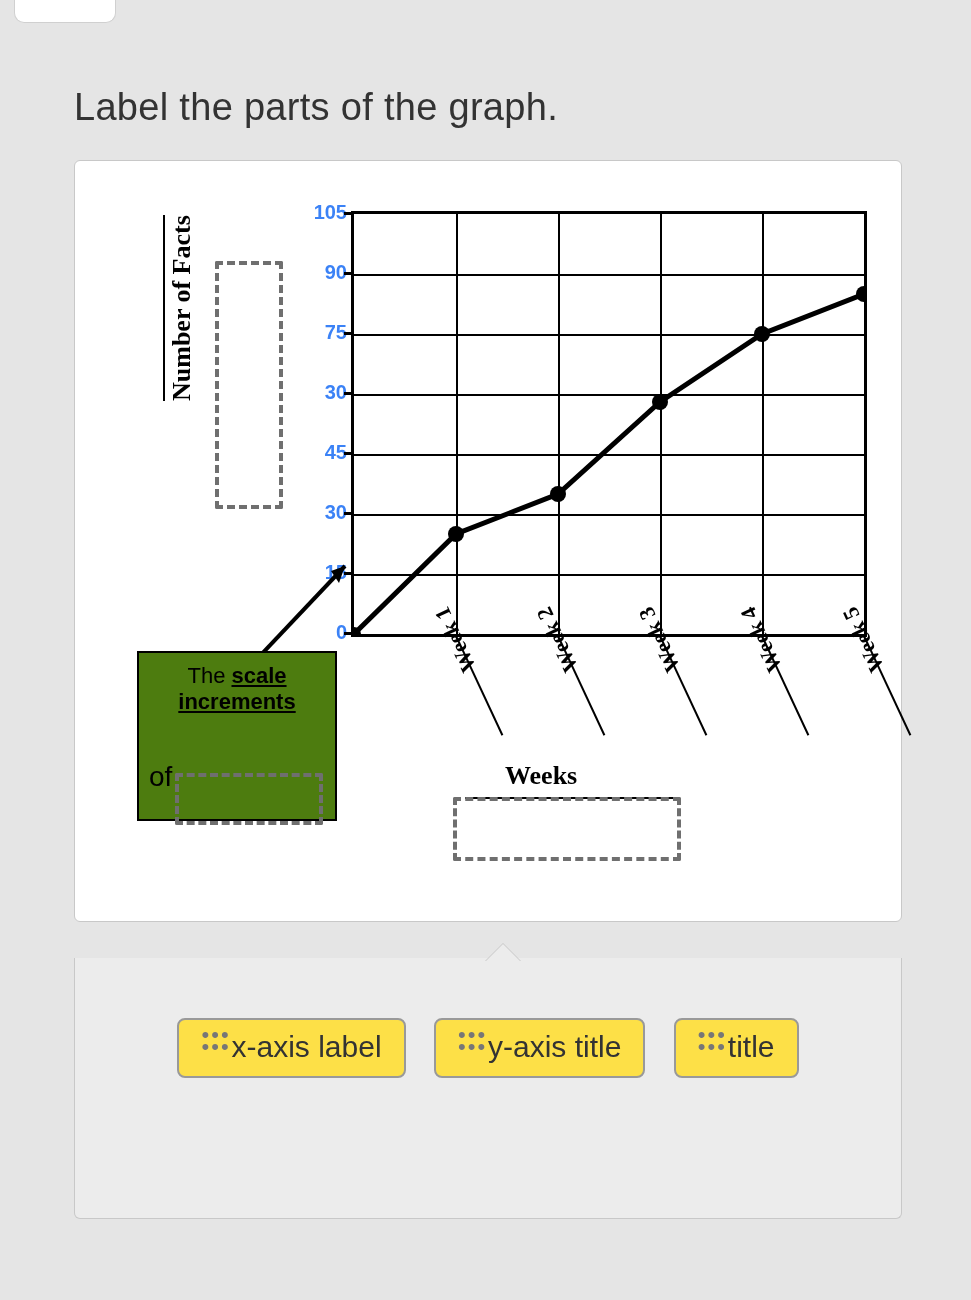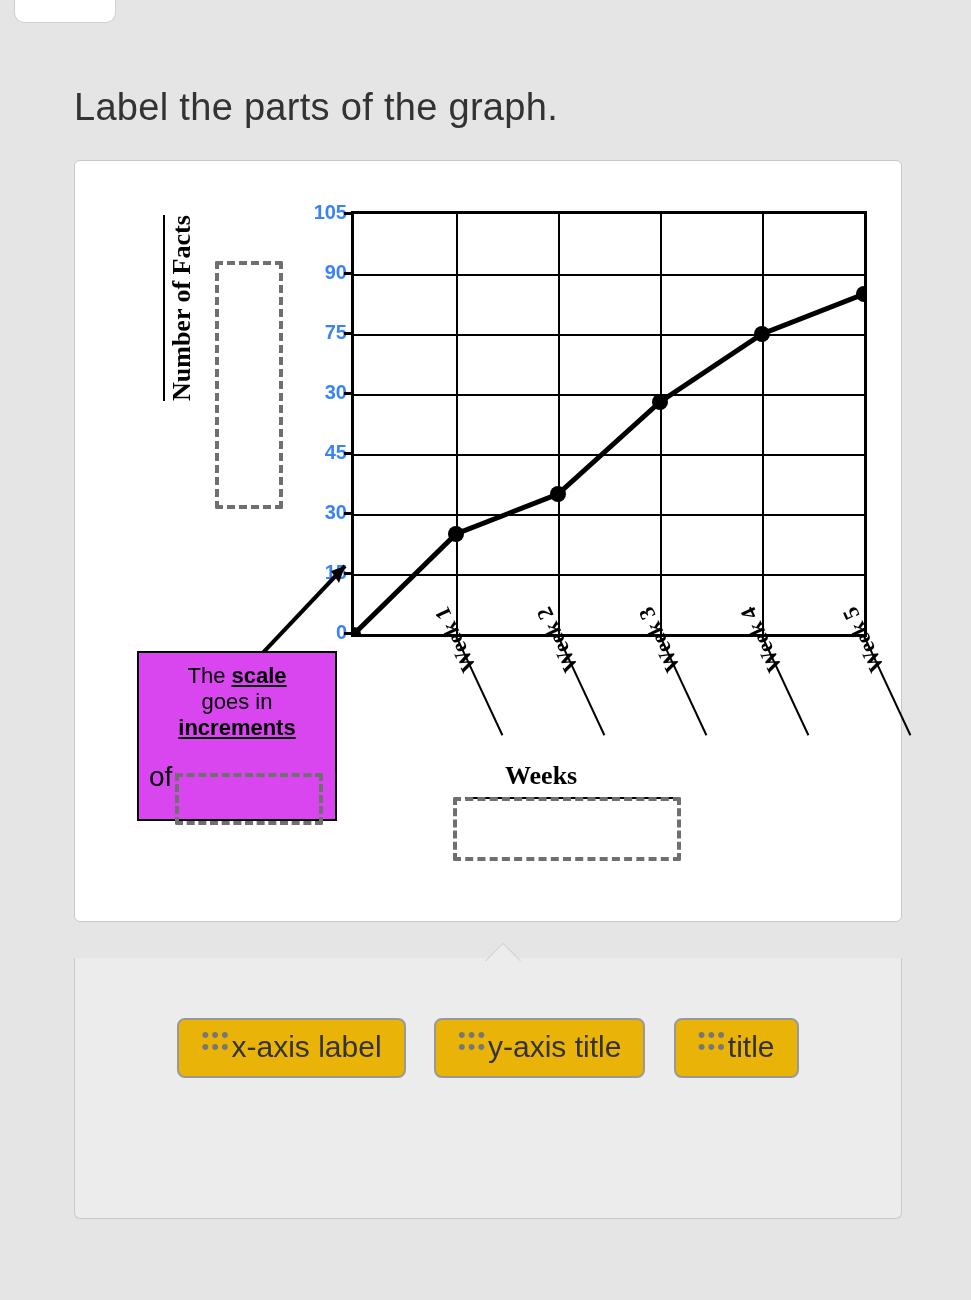--- a/index.html
+++ b/index.html
@@ -62,21 +62,21 @@
   
   .dropzone{
     position:absolute;border:4px dashed #6f6f6f;border-radius:2px;background:transparent;
   }
   
   .dz-y{left:140px;top:100px;width:60px;height:240px;}
   .dz-x{left:378px;top:636px;width:220px;height:56px;}
 
   
   .callout{
-    position:absolute;left:62px;top:490px;width:200px;height:170px;border:2px solid #000;background:#d946ef;
+    position:absolute;left:62px;top:490px;width:200px;height:170px;border:2px solid #000;background:#4d7c0f;
     font-family:Arial,Helvetica,sans-serif;font-size:22px;text-align:center;padding-top:10px;box-sizing:border-box;
   }
   .callout b{font-weight:900;}
   .callout .u{text-decoration:underline;}
   .callout .of{position:absolute;left:10px;bottom:26px;font-size:28px;}
   .dz-inc{left:100px;top:612px;width:140px;height:44px;}
   .arrow{position:absolute;left:170px;top:390px;width:120px;height:120px;}
 
   
   .tray{
@@ -84,21 +84,21 @@
     border:1px solid #c8c8c8;border-top:none;border-radius:0 0 6px 6px;
   }
   .pointer-notch{
     position:absolute;left:410px;top:-14px;width:0;height:0;
     border-left:18px solid transparent;border-right:18px solid transparent;border-bottom:18px solid #ececec;
     filter:drop-shadow(0 -1px 0 #c8c8c8);
   }
   .tiles{position:absolute;left:0;right:0;top:60px;text-align:center;}
   .tiles .row2{margin-top:26px;}
   .tile{
-    display:inline-block;margin:0 12px;padding:10px 22px 12px 22px;background:#eab308;border:2px solid #999;
+    display:inline-block;margin:0 12px;padding:10px 22px 12px 22px;background:#fde047;border:2px solid #999;
     border-radius:8px;font-size:30px;color:#333;vertical-align:middle;cursor:grab;
   }
   .tile .grip{
     display:inline-block;width:18px;margin-right:12px;color:#777;font-size:22px;line-height:12px;
     letter-spacing:2px;position:relative;top:-3px;
   }
   .tile .grip::before{content:"\2022\2022\2022";display:block;}
   .tile .grip::after{content:"\2022\2022\2022";display:block;}
 
 </style>
@@ -186,21 +186,20 @@
 
     <svg class="arrow" viewBox="0 0 120 120">
       <line x1="10" y1="110" x2="100" y2="15" stroke="#000" stroke-width="4"></line>
       <polygon points="100,15 86,20 94,32" fill="#000"></polygon>
     </svg>
 
     <div class="callout">
       <div>
         <span>The </span><b class="u">scale</b>
       </div>
-      <div>goes in</div>
       <div><b class="u">increments</b></div>
       <div class="of">of</div>
     </div>
     <div class="dropzone dz-inc"></div>
 
   </div>
 
   <div class="tray">
     <div class="pointer-notch"></div>
     <div class="tiles">

